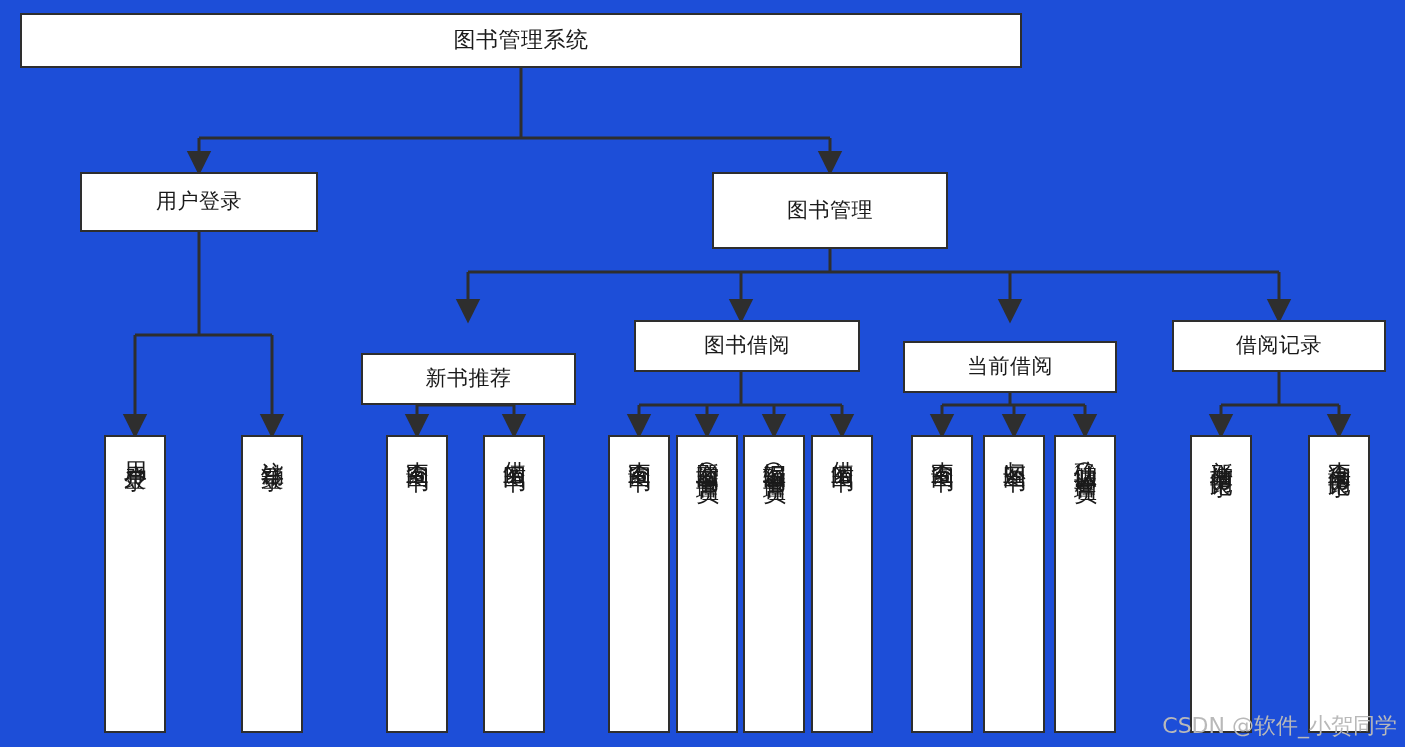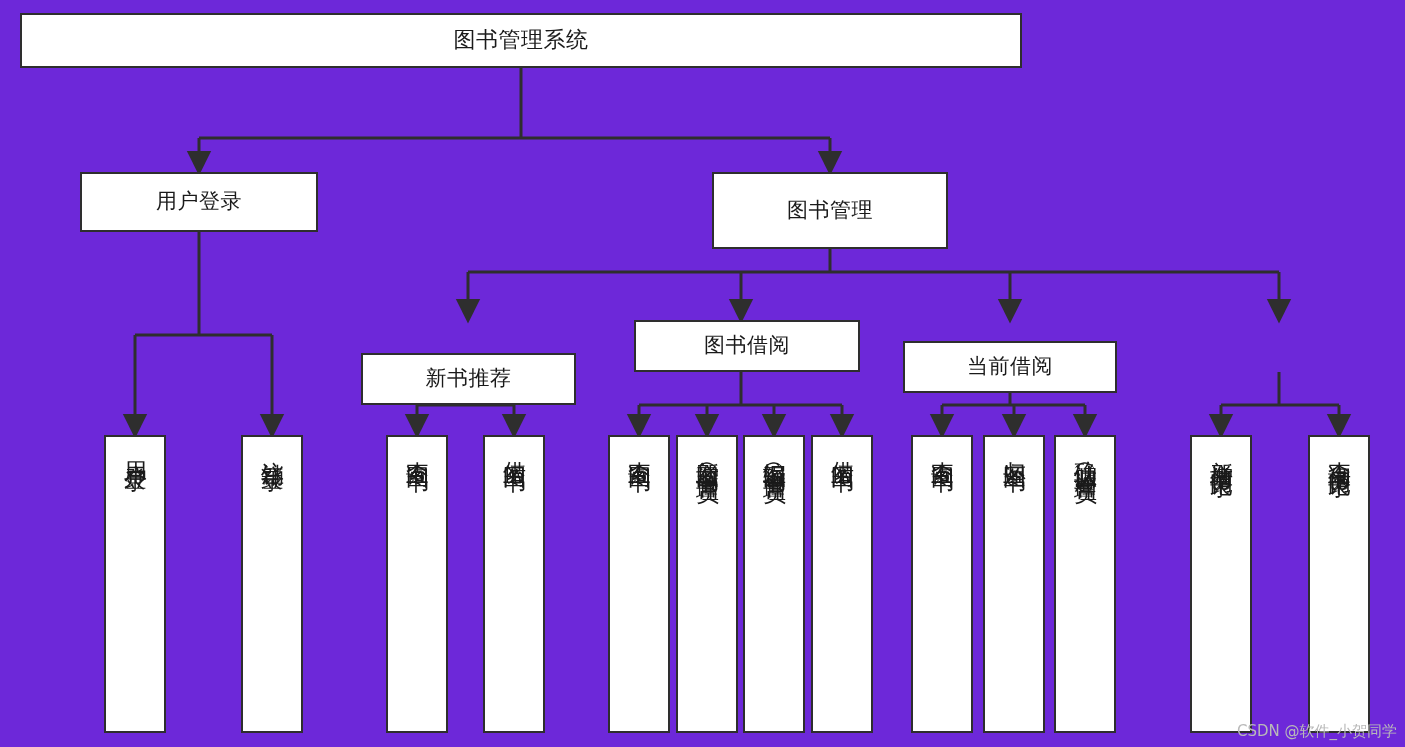--- a/index.html
+++ b/index.html
@@ -10,21 +10,21 @@
   body {
     width: 1405px;
     height: 747px;
     overflow: hidden;
     font-family: "DejaVu Sans", "Liberation Sans", sans-serif;
   }
   #diagram-root {
     position: relative;
     width: 1405px;
     height: 747px;
-    background: #6d28d9;
+    background: #1d4ed8;
   }
   svg.edges {
     position: absolute;
     left: 0;
     top: 0;
     width: 1405px;
     height: 747px;
   }
   .node {
     position: absolute;
@@ -55,21 +55,21 @@
     writing-mode: vertical-rl;
     text-orientation: upright;
     font-size: 23px;
     letter-spacing: 3px;
     white-space: nowrap;
   }
   .watermark {
     position: absolute;
     right: 8px;
     bottom: 6px;
-    font-size: 15px;
+    font-size: 22px;
     color: #b9b9b9;
     white-space: nowrap;
     font-family: "DejaVu Sans", "Liberation Sans", sans-serif;
   }
 </style>
 </head>
 <body>
 
 <div id="diagram-root">
 
@@ -137,20 +137,23 @@
 
   <div class="node horiz" style="left: 361px; top: 320px; width: 215px; height: 52px; margin-top: 33px;">
     <span class="label">新书推荐</span>
   </div>
   <div class="node horiz" style="left: 634px; top: 320px; width: 226px; height: 52px;">
     <span class="label">图书借阅</span>
   </div>
   <div class="node horiz" style="left: 903px; top: 320px; width: 214px; height: 52px; margin-top: 21px;">
     <span class="label">当前借阅</span>
   </div>
+  <div class="node horiz" style="left: 1172px; top: 320px; width: 214px; height: 52px;">
+    <span class="label">借阅记录</span>
+  </div>
 
   <div class="node vert" style="left: 104px; top: 435px; width: 62px; height: 298px;">
     <span class="label">用户登录</span>
   </div>
   <div class="node vert" style="left: 241px; top: 435px; width: 62px; height: 298px;">
     <span class="label">注销登录</span>
   </div>
   <div class="node vert" style="left: 386px; top: 435px; width: 62px; height: 298px;">
     <span class="label">查询图书</span>
   </div>

